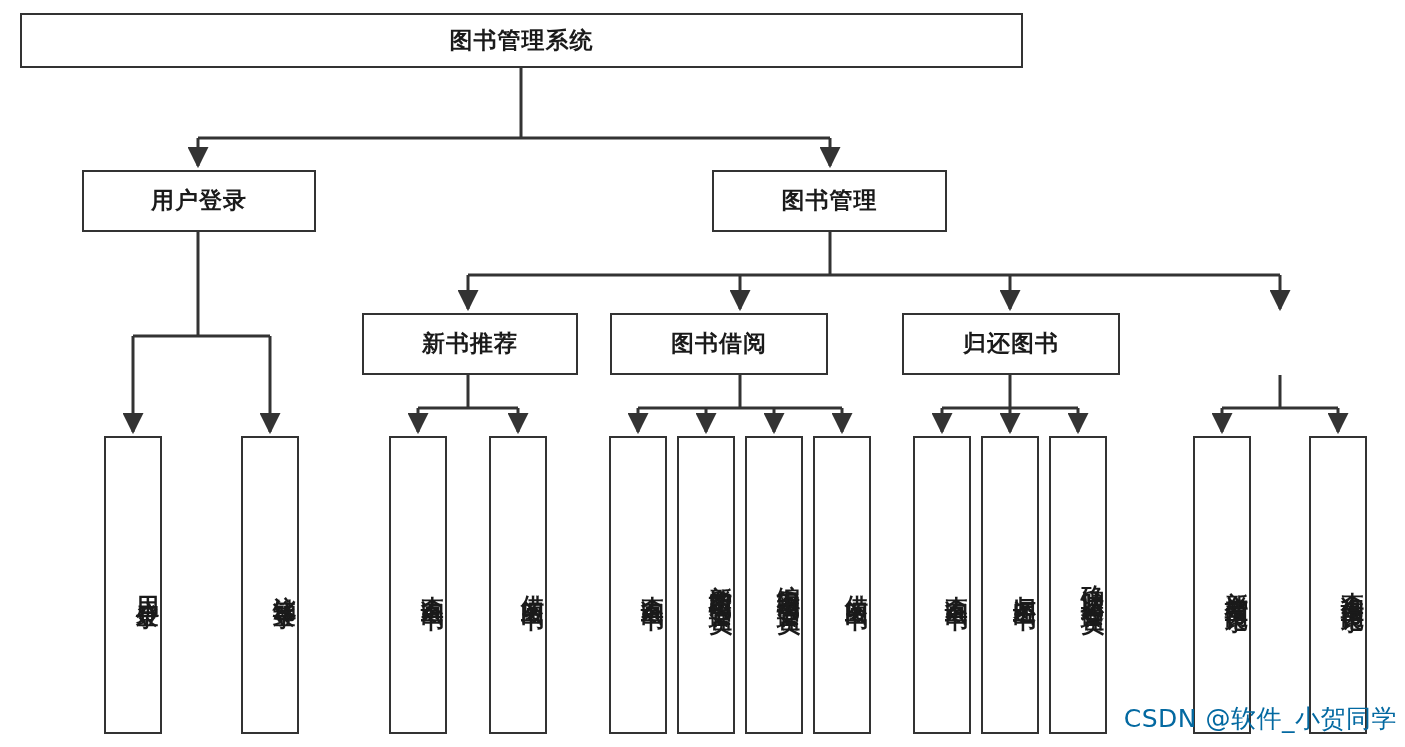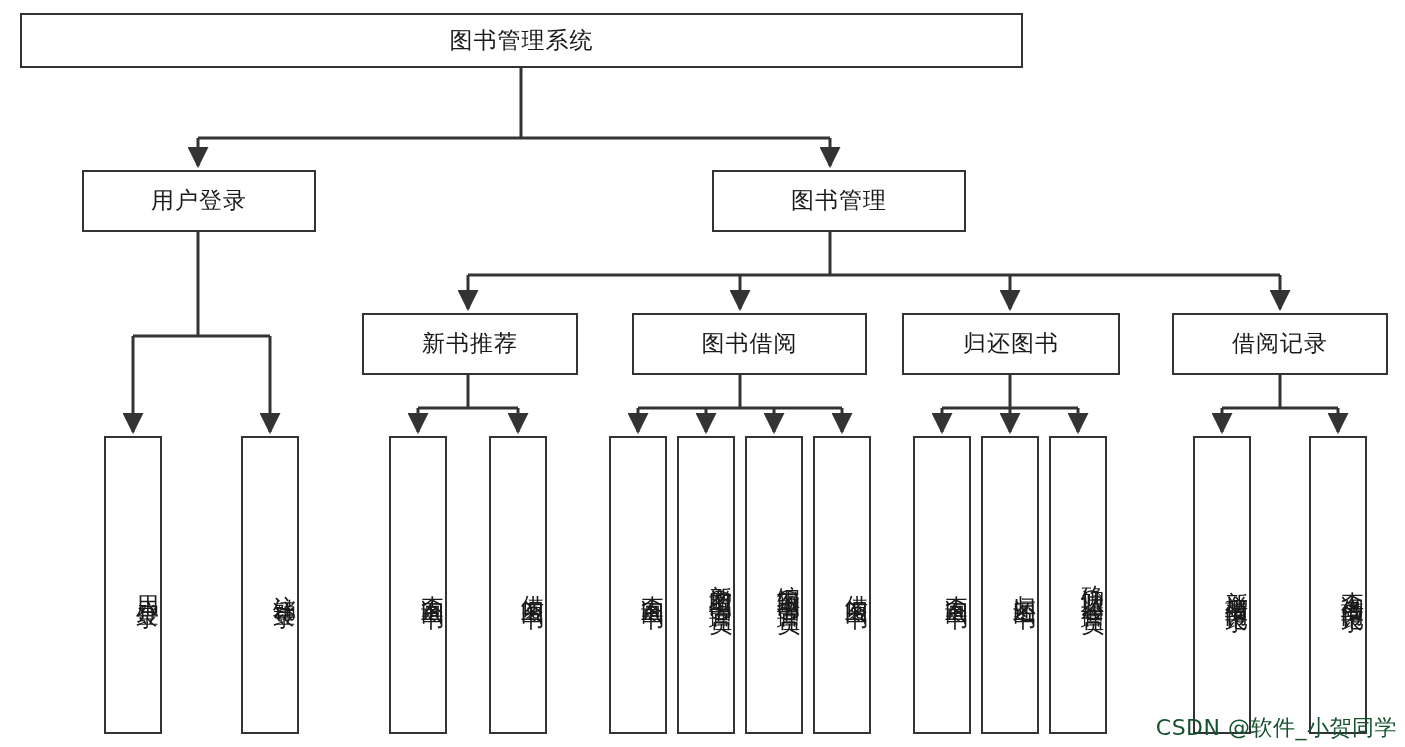--- a/index.html
+++ b/index.html
@@ -49,27 +49,28 @@
     letter-spacing: 4px;
     line-height: 1.05;
     padding-top: 8px;
     padding-bottom: 8px;
     align-items: flex-start;
     justify-content: center;
   }
   .node-label {
     display: block;
     white-space: pre-wrap;
+    font-weight: bold;
   }
   .watermark {
     position: absolute;
     right: 8px;
-    bottom: 4px;
-    font-size: 22px;
-    color: #14532d;
+    bottom: 12px;
+    font-size: 25px;
+    color: #0369a1;
     letter-spacing: 0.5px;
     white-space: nowrap;
     pointer-events: none;
   }
 </style>
 </head>
 <body>
 
 <div id="diagram-root">
 
@@ -124,39 +125,36 @@
   </svg>
 
   <div class="node-box horizontal" style="left:20px; top:13px; width:1003px; height:55px;">
     <span class="node-label">图书管理系统</span>
   </div>
 
   <div class="node-box horizontal" style="left:82px; top:170px; width:234px; height:62px;">
     <span class="node-label">用户登录</span>
   </div>
 
-  <div class="node-box horizontal" style="left:712px; top:170px; width:254px; height:62px;">
+  <div class="node-box horizontal" style="left:712px; top:170px; width:235px; height:62px;">
     <span class="node-label">图书管理</span>
   </div>
 
   <div class="node-box horizontal" style="left:362px; top:313px; width:216px; height:62px;text-align:center;">
     <span class="node-label">新书推荐</span>
   </div>
 
-  <div class="node-box horizontal" style="left:632px; top:313px; width:235px; height:62px;align-items:center;">
+  <div class="node-box horizontal" style="left:610px; top:313px; width:218px; height:62px;align-items:center;">
     <span class="node-label">图书借阅</span>
   </div>
 
   <div class="node-box horizontal" style="left:902px; top:313px; width:218px; height:62px;">
     <span class="node-label">归还图书</span>
   </div>
 
-  <div class="node-box horizontal" style="left:1172px; top:313px; width:216px; height:62px;">
-    <span class="node-label">借阅记录</span>
-  </div>
 
   <div class="node-box vertical" style="left:104px; top:436px; width:58px; height:298px;">
     <span class="node-label">用户登录</span>
   </div>
 
   <div class="node-box vertical" style="left:241px; top:436px; width:58px; height:298px;">
     <span class="node-label">注销登录</span>
   </div>
 
   <div class="node-box vertical" style="left:389px; top:436px; width:58px; height:298px;">

